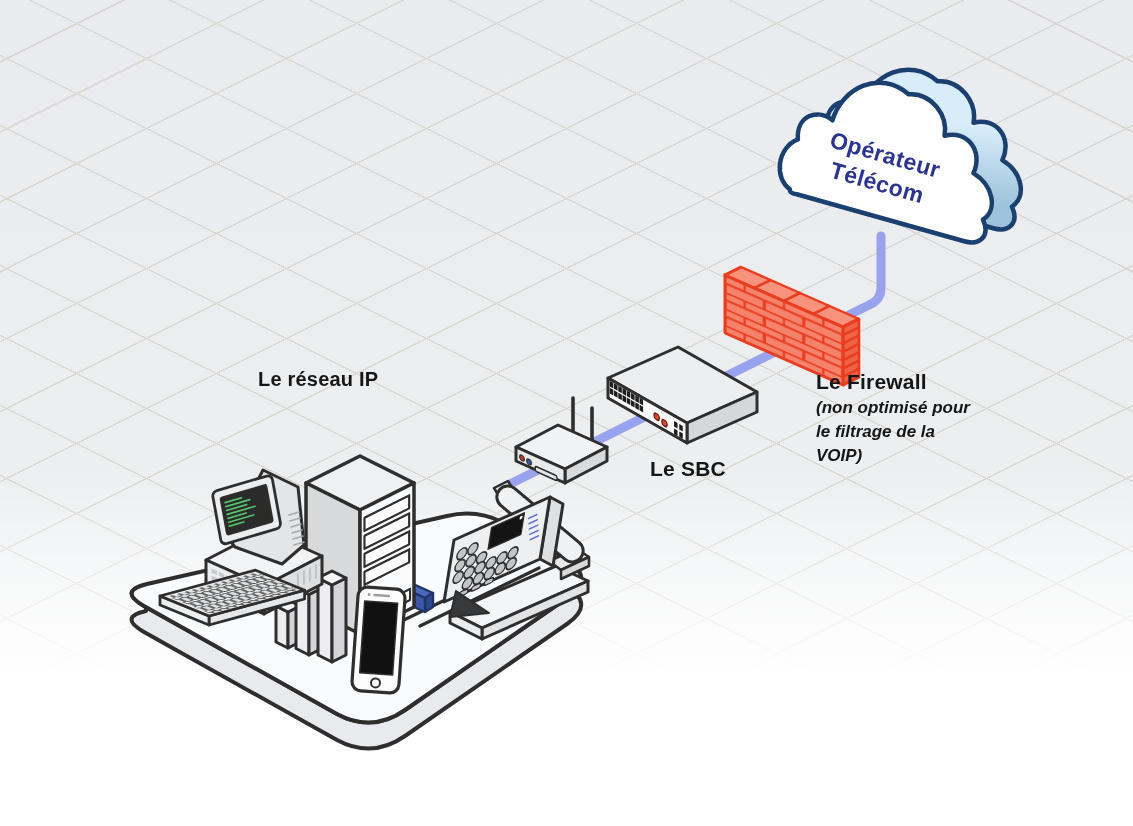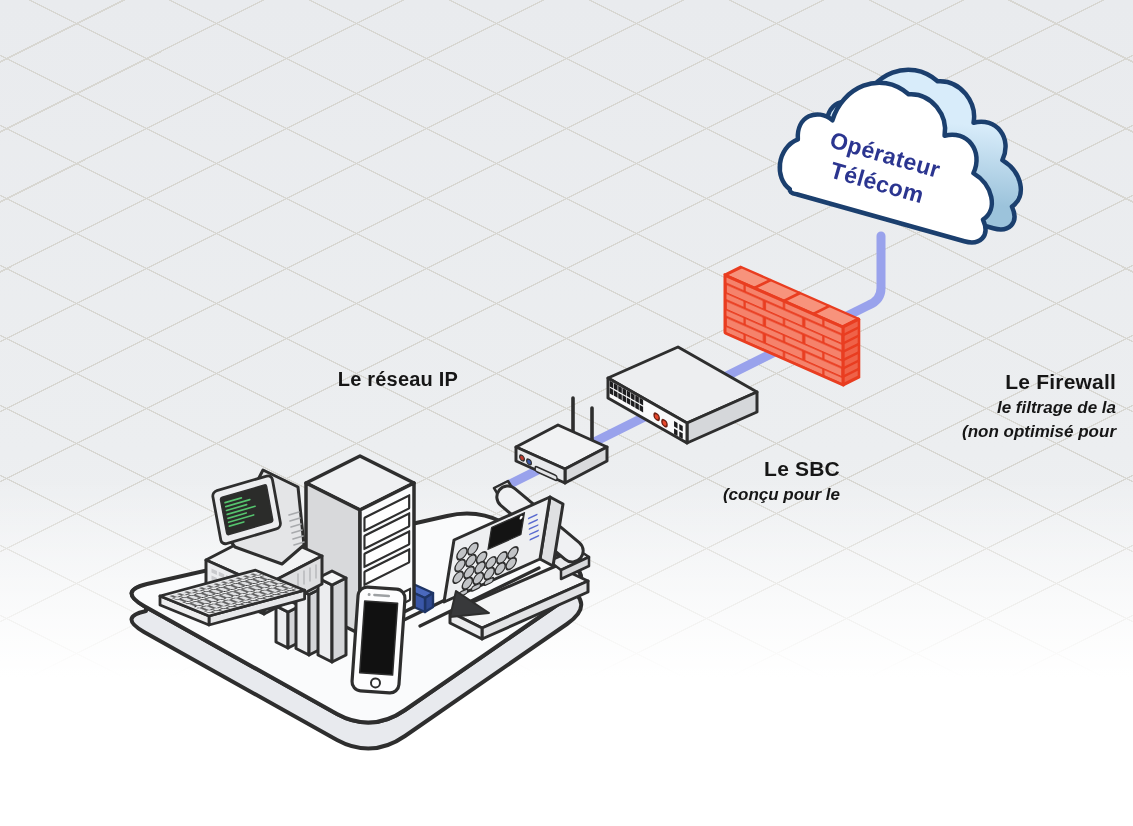--- a/index.html
+++ b/index.html
@@ -12,26 +12,26 @@
   body{font-family:"Liberation Sans",sans-serif;}
   #stage{position:relative;width:1133px;height:826px;overflow:hidden;
     background:
       linear-gradient(to bottom, rgba(255,255,255,0) 58%, #ffffff 82%),
       repeating-linear-gradient(26.57deg, var(--grid-line) 0 1.4px, transparent 1.4px 62.6px),
       repeating-linear-gradient(-26.57deg, var(--grid-line) 0 1.4px, transparent 1.4px 62.6px),
       linear-gradient(to bottom, var(--background-top) 0%, #ECEEF0 55%, #F7F8F9 100%);
   }
   #art{position:absolute;left:0;top:0;}
   #art *{stroke-linejoin:round;stroke-linecap:round;}
-  .label{position:absolute;color:var(--label-text);text-align:right;}
+  .label{position:absolute;color:var(--label-text);text-align:left;}
   .label .ttl{font-weight:800;font-size:21px;line-height:1.28;letter-spacing:.2px;}
   .label .sub{font-style:italic;font-weight:600;font-size:17px;line-height:1.42;}
   .lan-label{left:258px;top:366px;width:200px;font-weight:800;font-size:20px;line-height:1.35;letter-spacing:.2px;}
   .sbc-label{left:650px;top:456px;width:190px;}
-  .fw-label{left:892px;top:369px;width:224px;}
+  .fw-label{left:816px;top:369px;width:224px;}
   .cloud-label{left:780px;top:140px;width:200px;height:66px;transform:rotate(16deg);
     color:var(--cloud-text);text-align:center;font-weight:800;font-size:23px;line-height:1.25;letter-spacing:.4px;}
 </style>
 </head>
 <body>
 
 <div id="stage">
 <svg id="art" width="1133" height="826" viewBox="0 0 1133 826">
   <defs>
     <pattern id="bricks" width="39.33" height="16.57" patternUnits="userSpaceOnUse">
@@ -246,21 +246,21 @@
   <div>Opérateur</div>
   <div>Télécom</div>
 </div>
 
 <div class="label lan-label">
   <div>Le réseau IP</div>
 </div>
 
 <div class="label sbc-label">
   <div class="ttl">Le SBC</div>
-  <div class="sub">(conçu pour le</div>
 </div>
 
 <div class="label fw-label">
   <div class="ttl">Le Firewall</div>
+  <div class="sub">(non optimisé pour</div>
   <div class="sub">le filtrage de la</div>
-  <div class="sub">(non optimisé pour</div>
+  <div class="sub">VOIP)</div>
 </div>
 </div>
 
 </body></html>

